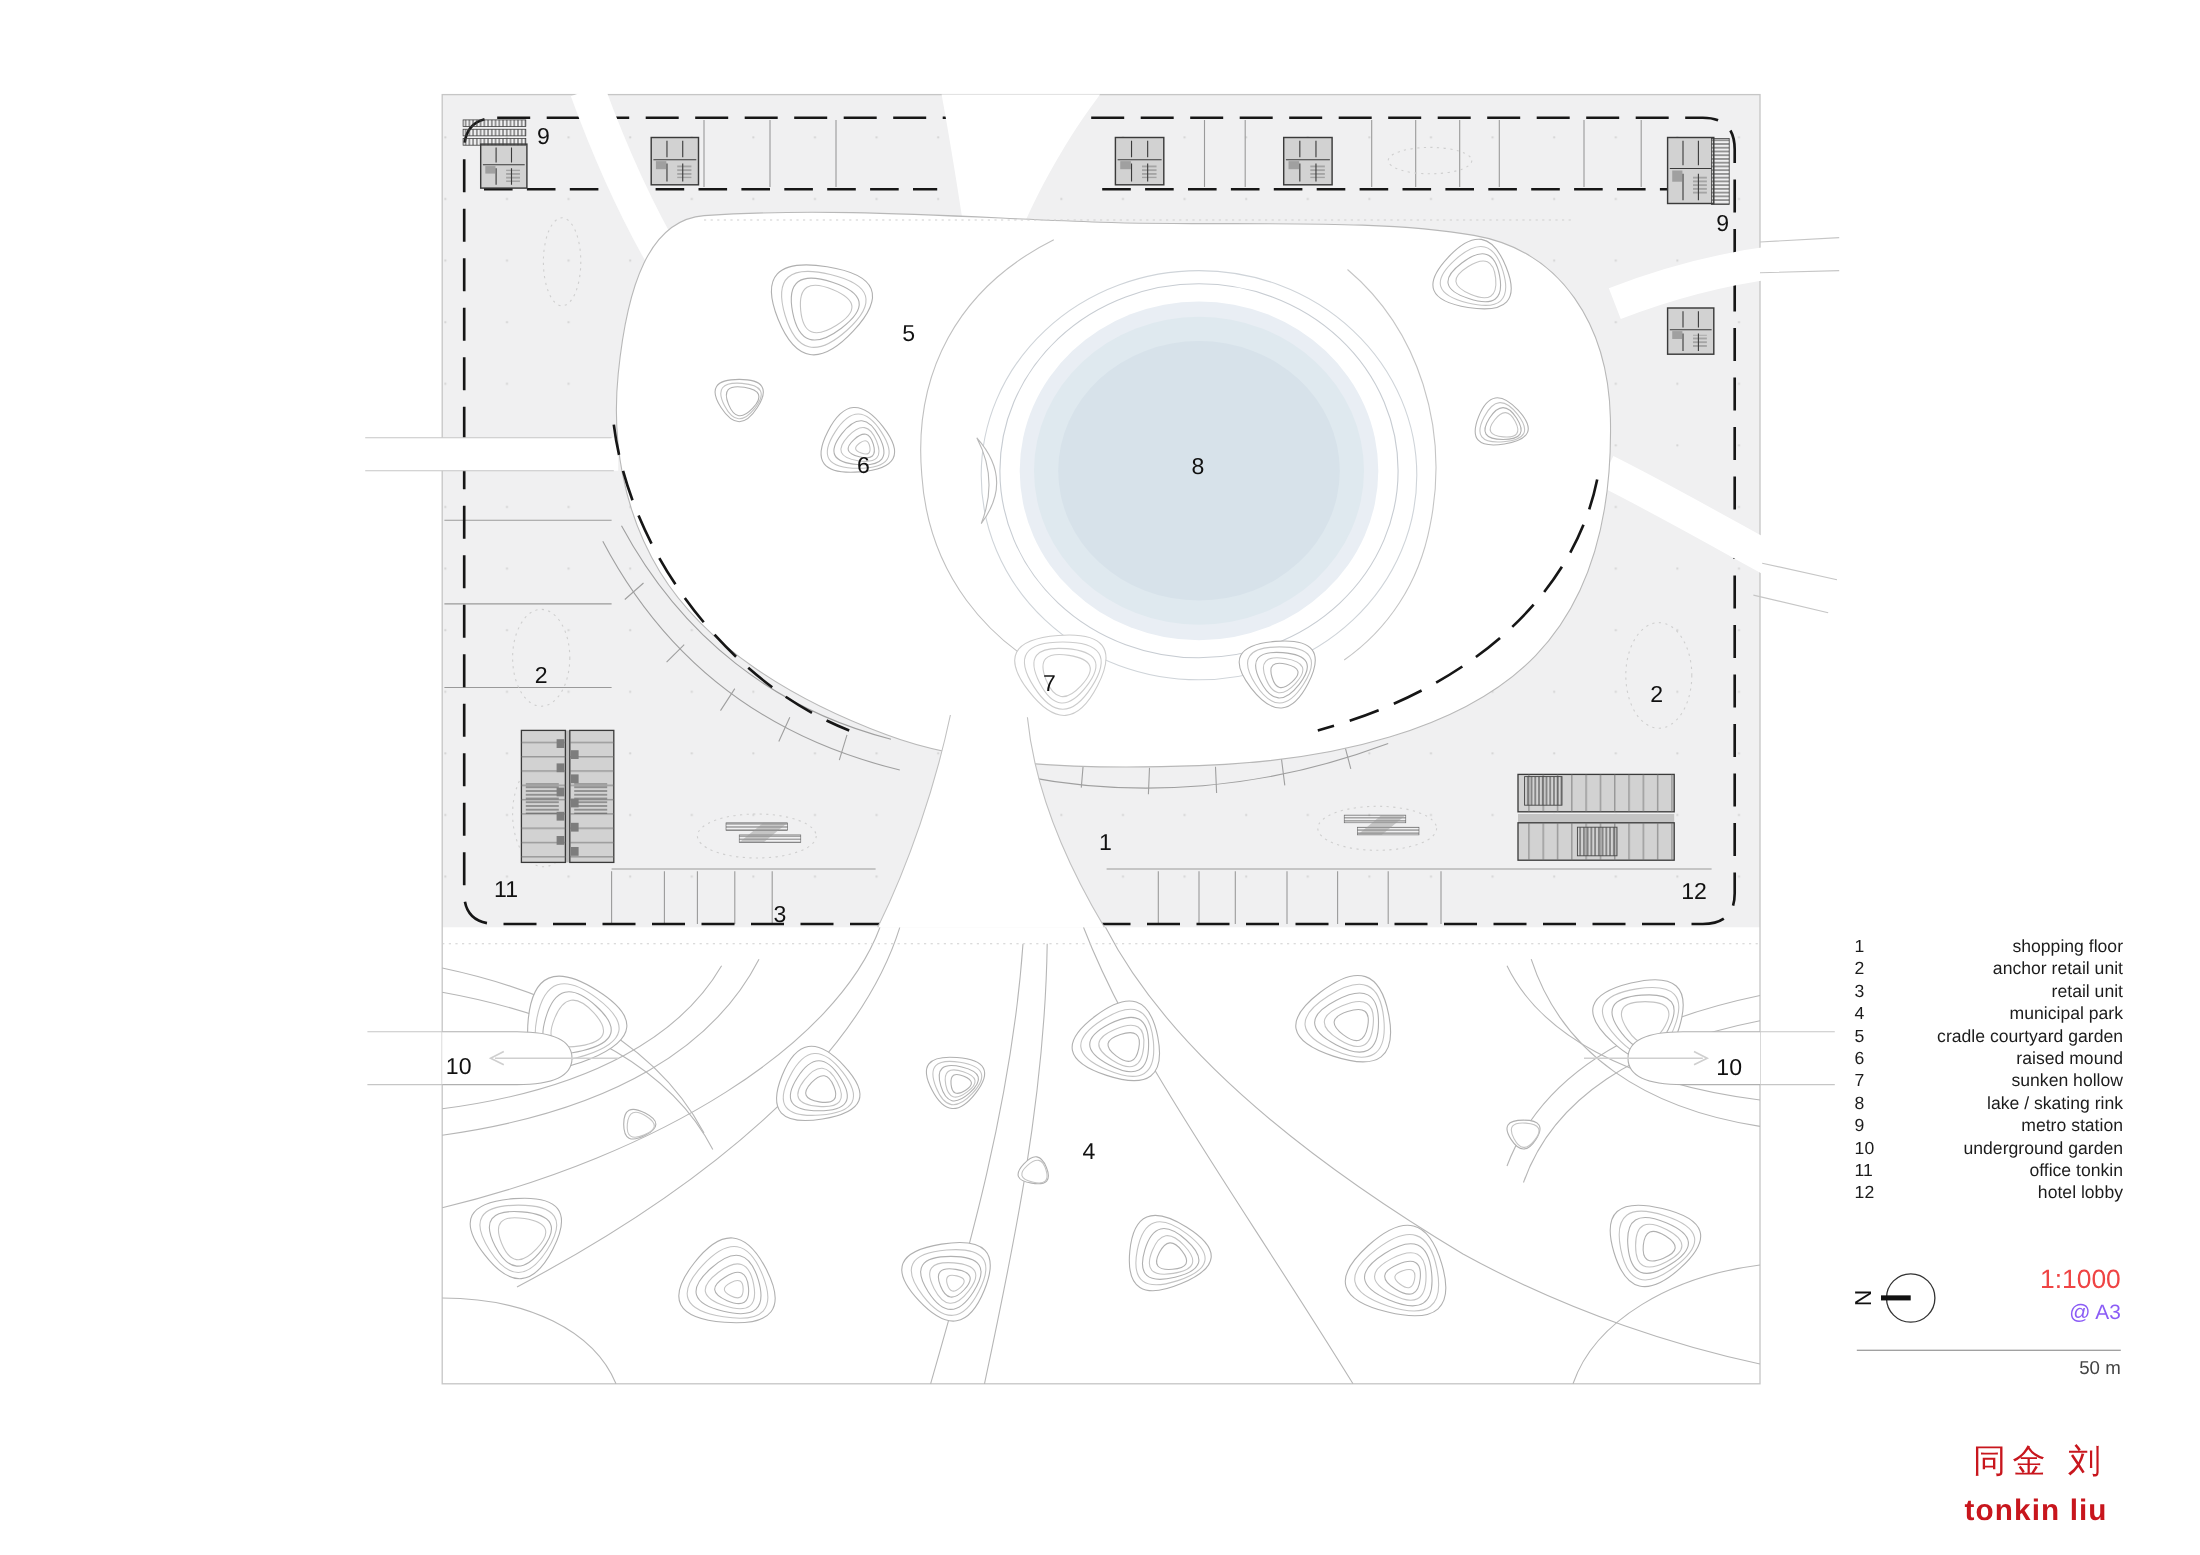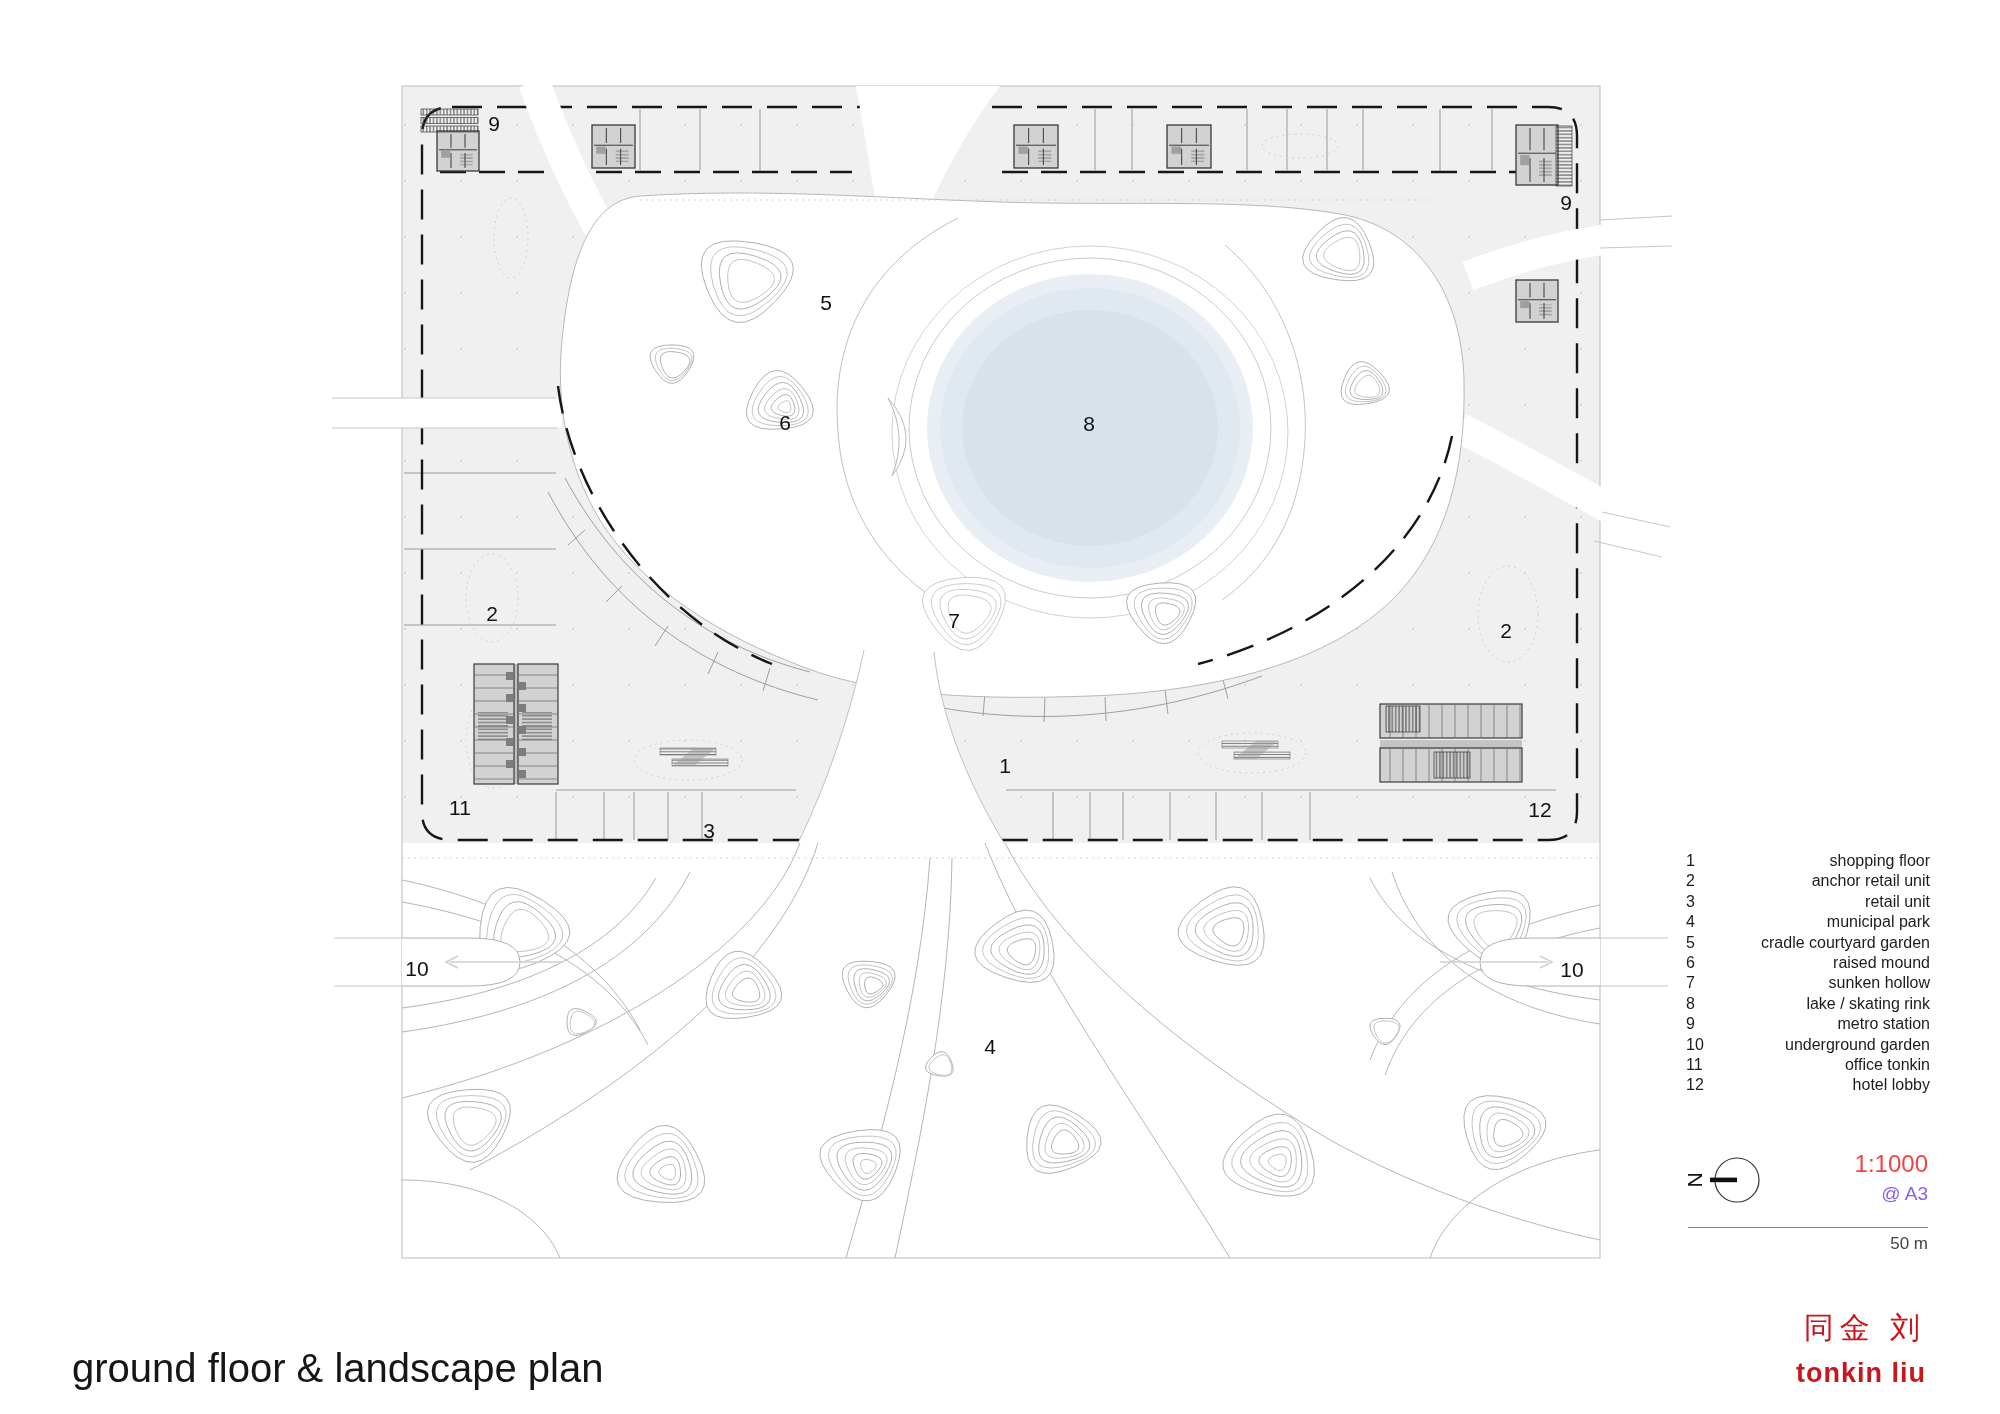--- a/index.html
+++ b/index.html
@@ -22,21 +22,21 @@
   
   .scale-text{position:absolute;right:72px;top:1150px;font-size:24px;text-align:center;color:#ef4444;}
   .sheet-size{position:absolute;right:72px;top:1183px;font-size:19px;text-align:left;color:#8b5cf6;}
   .scalebar{position:absolute;left:1688px;top:1227px;width:240px;border-top:1px solid #8a8a8a;}
   .scalebar-label{position:absolute;right:72px;top:1234px;font-size:17px;color:#444;}
   .north{position:absolute;left:1630px;top:1145px;}
 
   
   .title-zh{position:absolute;left:72px;top:1300px;font-size:33px;letter-spacing:2px;color:#161616;}
   .title-en{position:absolute;left:72px;top:1346px;font-size:40px;color:#161616;}
-  .credit{position:absolute;right:74px;text-align:right;color:var(--red);}
+  .credit{position:absolute;right:84px;text-align:right;color:var(--red);}
   .credit-zh{top:1308px;font-size:30px;letter-spacing:6px;}
   .credit-en{top:1358px;font-size:27px;font-weight:bold;letter-spacing:1px;}
 </style>
 </head>
 <body>
 
 <div class="sheet">
 
   <svg class="plan-svg" width="2000" height="1414" viewBox="0 0 2000 1414">
     <defs>
@@ -427,16 +427,15 @@
   <svg class="north" width="200" height="70" viewBox="0 0 200 70">
     <circle cx="107" cy="35" r="22" fill="none" stroke="#333" stroke-width="1.2"></circle>
     <rect x="80" y="32.6" width="27" height="4.6" fill="#111"></rect>
     <text x="64" y="35" transform="rotate(-90 64 35)" font-size="21" fill="#111" text-anchor="middle" dominant-baseline="central">N</text>
   </svg>
   <div class="scale-text">1:1000</div>
   <div class="sheet-size">@ A3</div>
   <div class="scalebar"></div>
   <div class="scalebar-label">50 m</div>
 
-  <div class="title-en">ground floor &amp; landscape plan</div>
   <div class="credit credit-zh">同金 刘</div>
   <div class="credit credit-en">tonkin liu</div>
 </div>
 
 </body></html>

